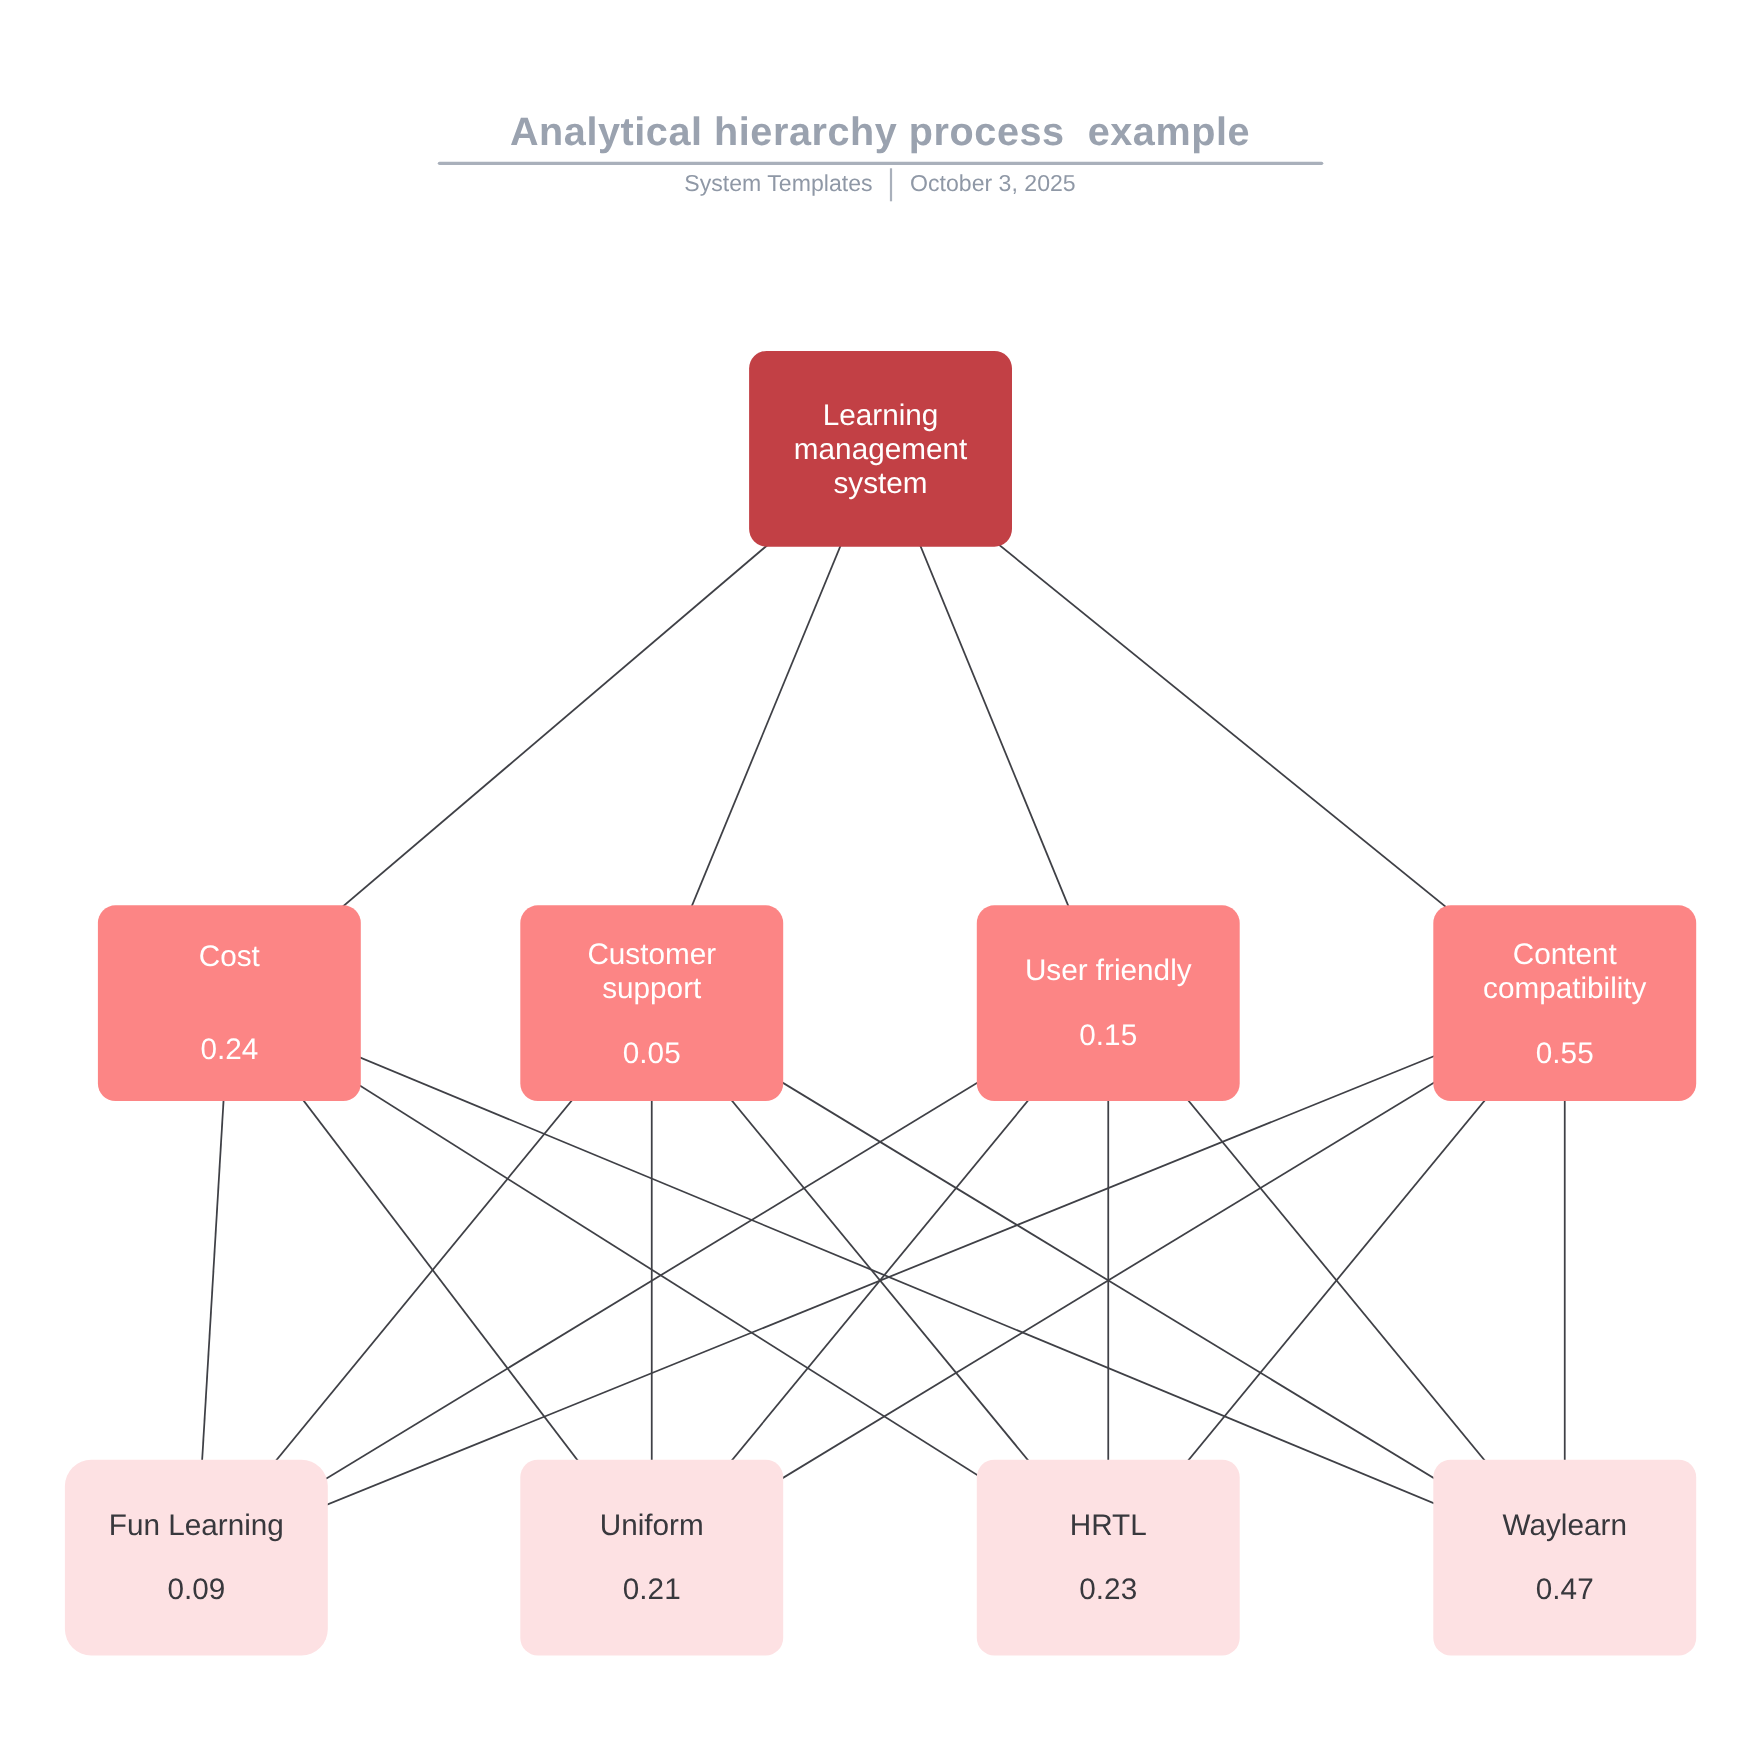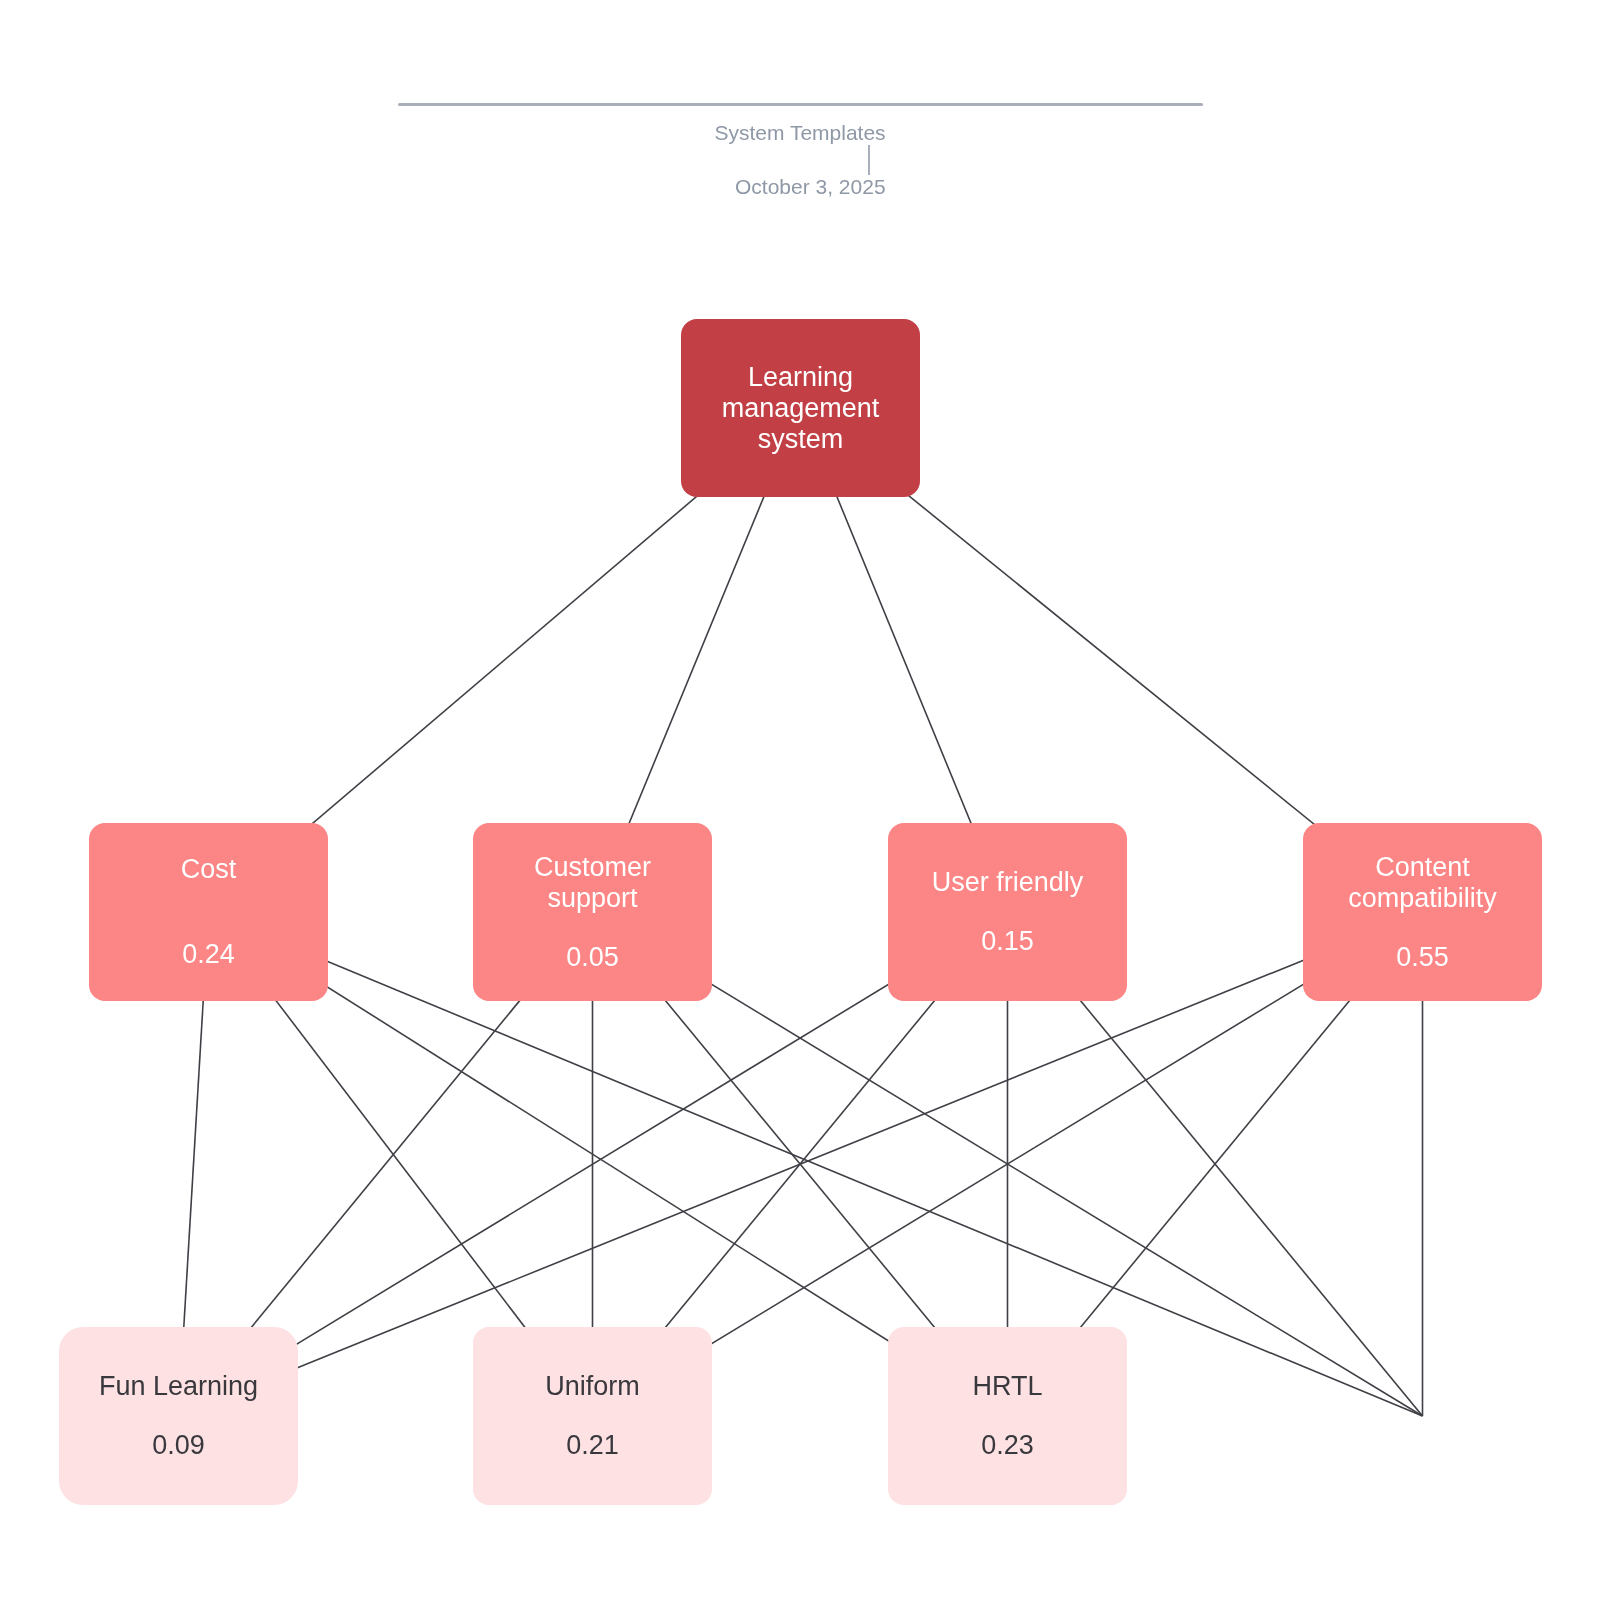--- a/index.html
+++ b/index.html
@@ -25,25 +25,24 @@
     margin:0;
     line-height:44px;
   }
   .title-rule{
     width:805px;height:3px;
     background:var(--rule,#a9b0bb);
     margin-top:5px;
     border-radius:2px;
   }
   .subtitle{
-    margin-top:15px;
-    display:flex;align-items:flex-end;
+    margin-top:3px;
+    display:flex;align-items:center;
     font-size:21px;
     color:var(--subtitle_text,#8f98a6);
-    flex-direction:column;
   }
   .subtitle .sep{
     display:inline-block;
     width:2px;height:30px;
     background:var(--rule,#a9b0bb);
     margin:0 16px;
   }
   
   #edges{
     position:absolute;left:0;top:0;width:1600px;height:1600px;
@@ -81,20 +80,21 @@
   }
   .c0{left:89px;gap:26px;}  .c1{left:473px;} .c2{left:888px;} .c3{left:1303px;}
   .a0{left:59px;border-radius:24px;}  .a1{left:473px;align-items:center;} .a2{left:888px;align-items:center;} .a3{left:1303px;}
 </style>
 </head>
 <body>
 
 <div class="canvas">
 
   <div class="header">
+    <h1 class="title">Analytical hierarchy process  example</h1>
     <div class="title-rule"></div>
     <div class="subtitle">
       <span>System Templates</span>
       <span class="sep"></span>
       <span>October 3, 2025</span>
     </div>
   </div>
 
   <svg id="edges" viewBox="0 0 1600 1600">
       <line x1="800.5" y1="408" x2="208.5" y2="912" stroke="#3f4046" stroke-width="1.6"></line>
@@ -145,14 +145,18 @@
     <div class="value">0.09</div>
   </div>
   <div class="node alternative a1">
     <div class="label">Uniform</div>
     <div class="value">0.21</div>
   </div>
   <div class="node alternative a2">
     <div class="label">HRTL</div>
     <div class="value">0.23</div>
   </div>
+  <div class="node alternative a3">
+    <div class="label">Waylearn</div>
+    <div class="value">0.47</div>
+  </div>
 
 </div>
 
 </body></html>

